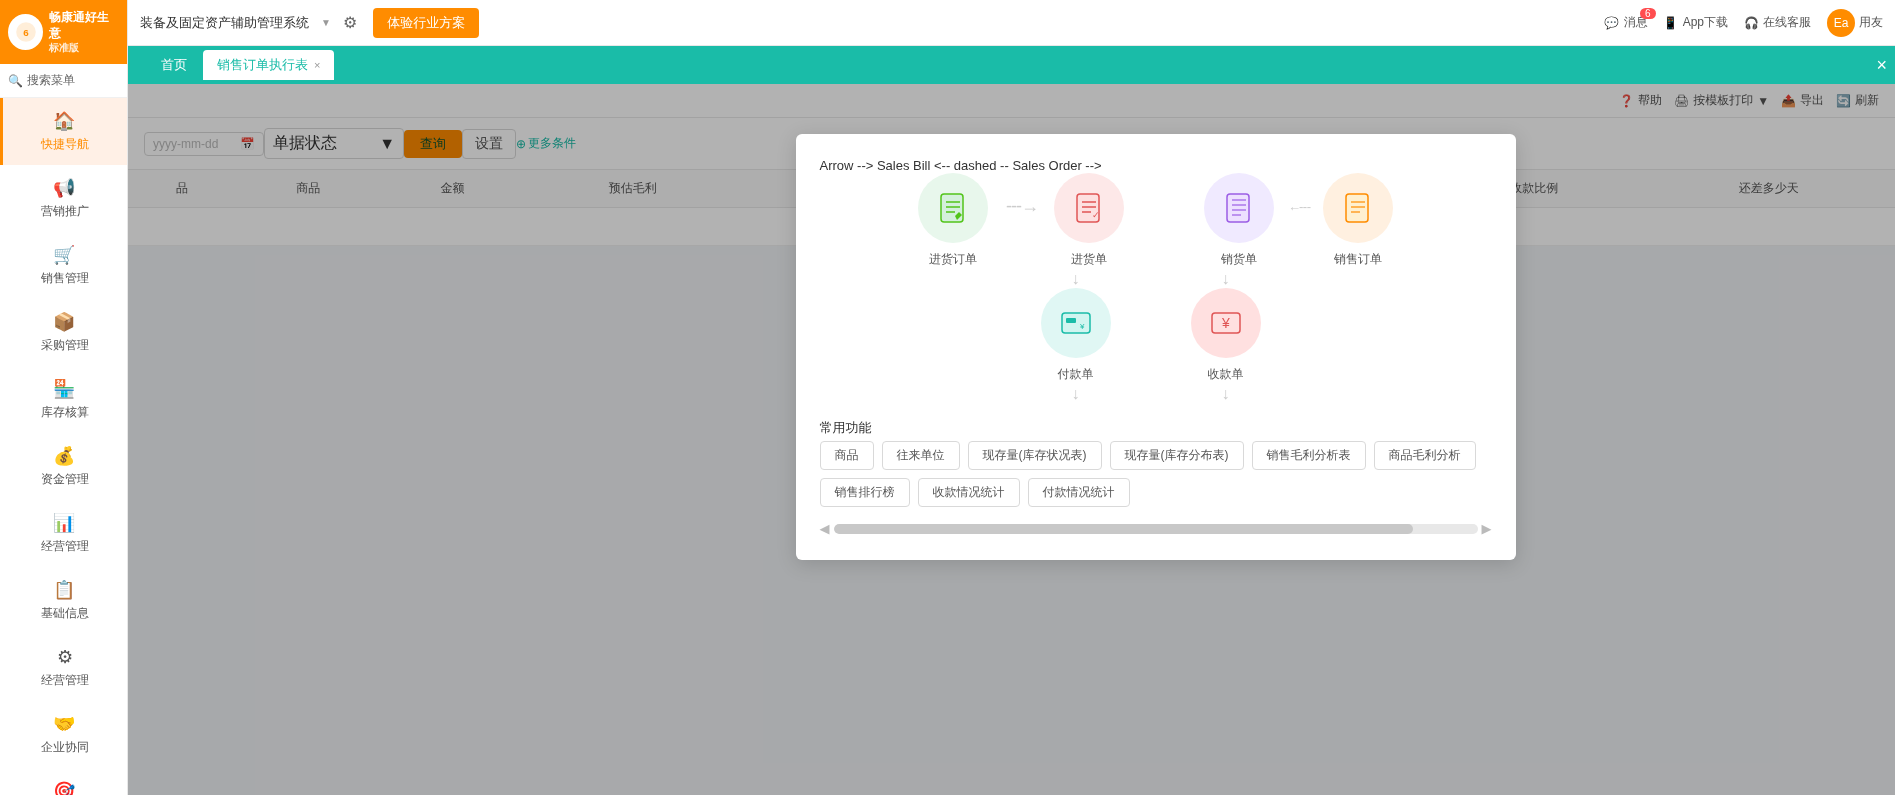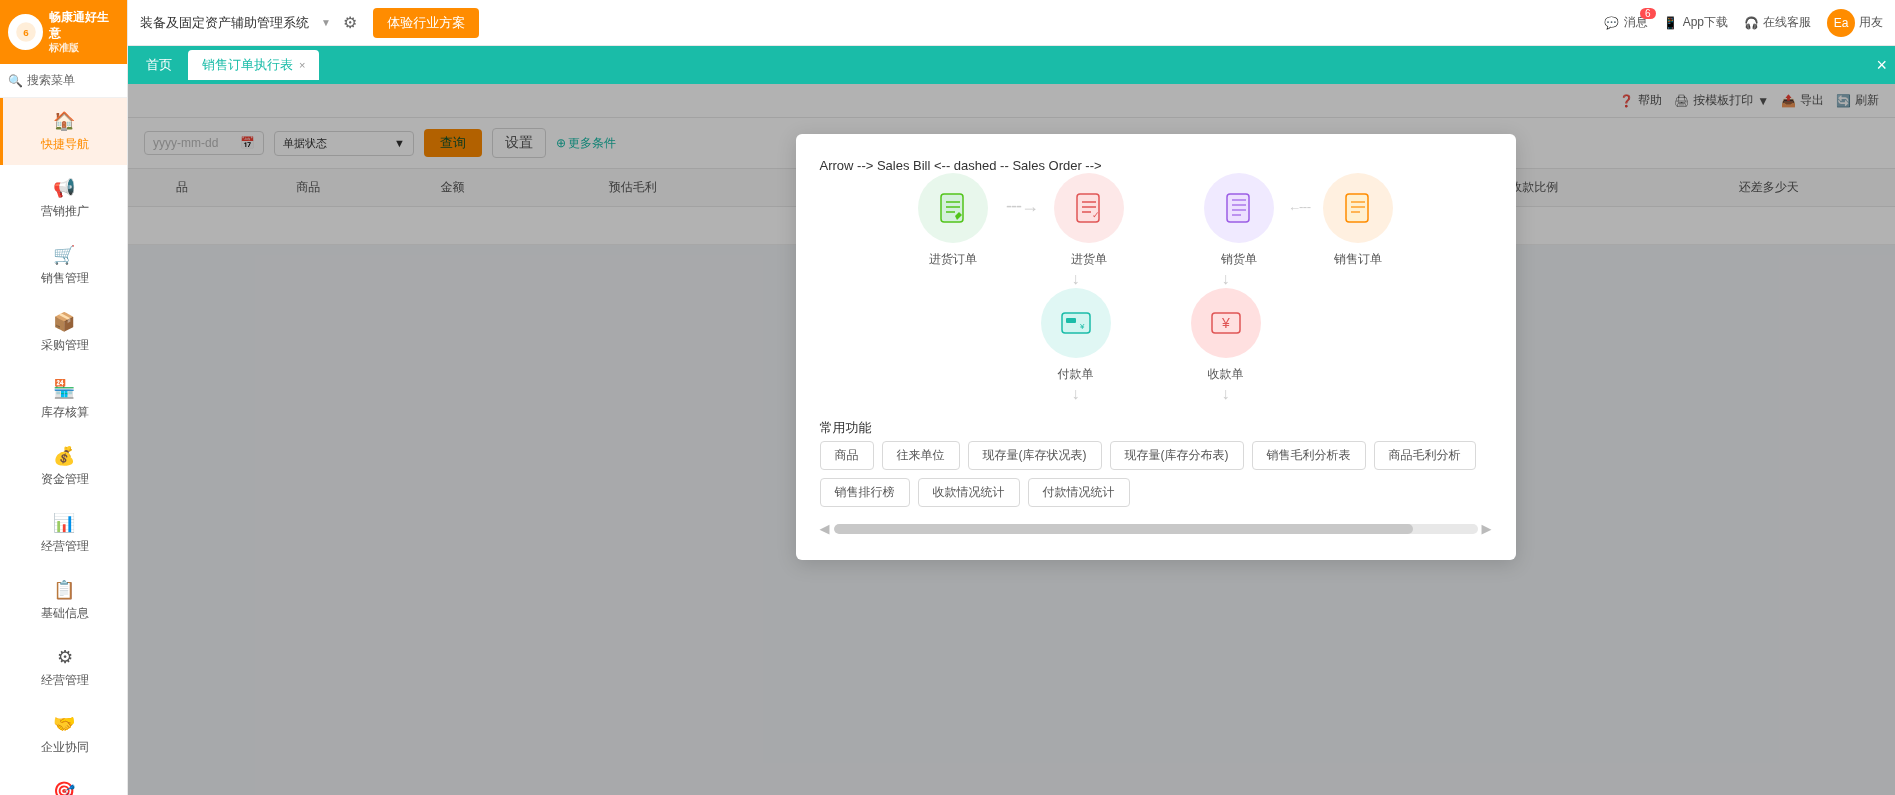--- a/index.html
+++ b/index.html
@@ -29,39 +29,39 @@
     .top-bar-dropdown { display: flex; align-items: center; gap: 4px; cursor: pointer; }
     .top-bar-arrow { color: #999; font-size: 10px; }
     .top-bar-settings { color: #666; cursor: pointer; font-size: 16px; }
     .experience-btn { background: #ff8c00; color: #fff; border: none; padding: 6px 14px; border-radius: 4px; cursor: pointer; font-size: 13px; margin-left: 4px; }
     .top-bar-right { margin-left: auto; display: flex; align-items: center; gap: 16px; }
     .top-bar-action { display: flex; align-items: center; gap: 4px; color: #555; cursor: pointer; font-size: 12px; position: relative; }
     .badge { background: #ff4d4f; color: #fff; border-radius: 10px; padding: 0 4px; font-size: 10px; position: absolute; top: -6px; right: -8px; min-width: 16px; text-align: center; }
     .avatar { width: 28px; height: 28px; background: #ff8c00; border-radius: 50%; display: flex; align-items: center; justify-content: center; color: #fff; font-size: 12px; }
 
     
-    .tab-bar { height: 38px; background: #1abca8; display: flex; align-items: center; padding: 0 0 0 4px; gap: 2px; }
+    .tab-bar { height: 38px; background: #1abca8; display: flex; align-items: center; padding: 0 0 0 19px; gap: 2px; }
     .tab { padding: 6px 14px; border-radius: 4px 4px 0 0; cursor: pointer; font-size: 13px; display: flex; align-items: center; gap: 6px; }
     .tab.home { background: transparent; color: #fff; }
     .tab.active { background: #fff; color: #1abca8; font-weight: 500; }
     .tab-close { color: #999; font-size: 11px; cursor: pointer; }
     .close-all-btn { margin-left: auto; margin-right: 8px; color: #fff; font-size: 18px; cursor: pointer; font-weight: 300; }
 
     
     .content-area { flex: 1; background: #f0f2f5; overflow: hidden; position: relative; }
 
     
     .content-toolbar { background: #fff; padding: 8px 16px; display: flex; align-items: center; justify-content: flex-end; gap: 12px; border-bottom: 1px solid #e8e8e8; }
     .toolbar-btn { display: flex; align-items: center; gap: 4px; color: #555; cursor: pointer; font-size: 12px; }
 
     
-    .filter-area { background: #fff; padding: 10px 16px; display: flex; align-items: center; gap: 10px; border-bottom: 1px solid #e8e8e8; flex-wrap: wrap; }
+    .filter-area { background: #fff; padding: 10px 16px; display: flex; align-items: center; border-bottom: 1px solid #e8e8e8; flex-wrap: wrap; }
     .filter-date { display: flex; align-items: center; gap: 6px; }
     .date-input { border: 1px solid #d9d9d9; border-radius: 4px; padding: 4px 8px; font-size: 12px; color: #bbb; width: 120px; display: flex; align-items: center; justify-content: space-between; }
-    .filter-select { border: 1px solid #d9d9d9; border-radius: 4px; padding: 4px 24px 4px 8px; font-size: 11px; color: #333; min-width: 100px; position: relative; }
+    .filter-select { border: 1px solid #d9d9d9; border-radius: 4px; padding: 4px 24px 4px 8px; font-size: 16px; color: #333; min-width: 100px; position: relative; }
     .search-btn { background: #ff8c00; color: #14532d; border: none; padding: 5px 16px; border-radius: 4px; cursor: pointer; font-size: 13px; }
     .settings-btn { background: #fff; color: #555; border: 1px solid #d9d9d9; padding: 5px 12px; border-radius: 4px; cursor: pointer; font-size: 14px; }
     .more-cond { color: #1abca8; cursor: pointer; font-size: 12px; display: flex; align-items: center; gap: 2px; }
 
     
     .table-container { background: #fff; margin: 0; overflow: auto; }
     .data-table { width: 100%; border-collapse: collapse; font-size: 12px; }
     .data-table th { background: #fafafa; padding: 10px 12px; text-align: center; border-bottom: 1px solid #e8e8e8; color: #555; font-weight: 500; white-space: nowrap; }
     .data-table td { padding: 10px 12px; text-align: center; border-bottom: 1px solid #f0f0f0; white-space: nowrap; }
 

